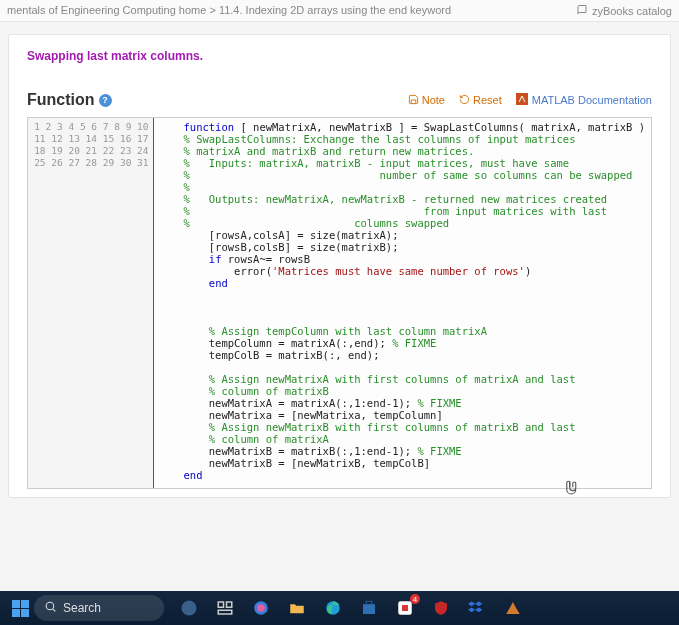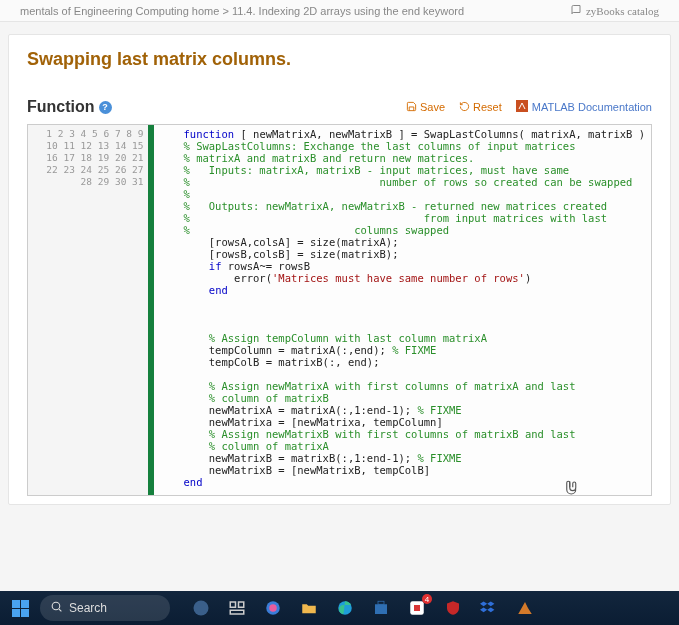--- a/index.html
+++ b/index.html
@@ -8,40 +8,40 @@
     background: #f5f5f5;
     width: 679px;
     height: 625px;
     overflow: hidden;
     position: relative;
     color: #333;
   }
   .topbar {
     display: flex;
     justify-content: space-between;
-    align-items: center;
-    padding: 4px 20px;
+    align-items: flex-start;
+    padding: 4px 7px;
     font-size: 11px;
     color: #888;
     background: #fafafa;
     border-bottom: 1px solid #e5e5e5;
     height: 22px;
   }
-  .catalog { display: flex; align-items: center; gap: 4px; font-family: Liberation Serif, serif; }
+  .catalog { display: flex; align-items: center; gap: 4px; }
   .content {
     background: #fff;
     margin: 12px 8px 0 8px;
     padding: 14px 18px 8px 18px;
     border: 1px solid #e5e5e5;
     border-radius: 2px;
   }
   h1 {
-    font-size: 18px;
+    font-size: 12px;
     font-weight: bold;
-    color: #a16207;
+    color: #a21caf;
     margin-bottom: 23px;
   }
   .desc {
     font-size: 11px;
     color: #666;
     line-height: 1.5;
     margin-bottom: 8px;
   }
   .funcbar {
     display: flex;
@@ -97,21 +97,21 @@
     line-height: 12px;
     display: flex;
     height: 372px;
     overflow: hidden;
   }
   .gutter {
     background: #f5f5f5;
     color: #999;
     text-align: right;
     padding: 3px 4px 7px 2px;
-    border-right: 6px solid #15803d;
+    border-right: 1px solid #15803d;
     user-select: none;
     font-size: 9.5px;
     line-height: 12px;
   }
   .codearea {
     padding: 3px 6px;
     white-space: pre;
     color: #222;
     flex: 1;
     margin-left: 24px;
@@ -129,21 +129,20 @@
   }
   .taskbar {
     position: absolute;
     bottom: 0; left: 0;
     height: 34px;
     width: 100%;
     background: linear-gradient(0deg, #0b1d33, #12263d);
     display: flex;
     align-items: center;
     padding: 0 6px;
-    gap: 6px;
   }
   .start-btn {
     width: 28px; height: 28px;
     display: flex; align-items: center; justify-content: center;
   }
   .winlogo {
     display: grid; grid-template-columns: 8px 8px; grid-template-rows: 8px 8px; gap: 1px;
   }
   .winlogo div { background: #4aa3f0; }
   .search {
@@ -204,21 +203,21 @@
       <span class="help-icon">?</span>
     </div>
     <div class="funcbar-right">
       <span class="btn">
         <span>
           <svg width="11" height="11" viewBox="0 0 24 24" fill="none" stroke="#d46b00" stroke-width="2">
               <path d="M19 21H5a2 2 0 0 1-2-2V5a2 2 0 0 1 2-2h11l5 5v11a2 2 0 0 1-2 2z"></path>
               <polyline points="17 21 17 13 7 13 7 21"></polyline>
             </svg>
         </span>
-        <span>Save</span>
+        <span>Note</span>
       </span>
       <span class="btn">
         <span>
           <svg width="11" height="11" viewBox="0 0 24 24" fill="none" stroke="#d46b00" stroke-width="2">
               <path d="M3 12a9 9 0 1 0 3-6.7L3 8"></path>
               <polyline points="3 3 3 8 8 8"></polyline>
             </svg>
         </span>
         <span>Reset</span>
       </span>
@@ -264,21 +263,21 @@
 27
 28
 29
 30
 31
 </div>
     <div class="codearea" id="codearea"><span class="kw">function</span> [ newMatrixA, newMatrixB ] = SwapLastColumns( matrixA, matrixB )
 <span class="cm">% SwapLastColumns: Exchange the last columns of input matrices</span>
 <span class="cm">% matrixA and matrixB and return new matrices.</span>
 <span class="cm">%   Inputs: matrixA, matrixB - input matrices, must have same</span>
-<span class="cm">%                              number of rows so created can be swapped</span>
+<span class="cm">%                              number of same so columns can be swapped</span>
 <span class="cm">%</span>
 <span class="cm">%   Outputs: newMatrixA, newMatrixB - returned new matrices created</span>
 <span class="cm">%                                     from input matrices with last</span>
 <span class="cm">%                          columns swapped</span>
     [rowsA,colsA] = size(matrixA);
     [rowsB,colsB] = size(matrixB);
     <span class="kw">if</span> rowsA~= rowsB
         error(<span class="str">'Matrices must have same number of rows'</span>)
     <span class="kw">end</span>
 

